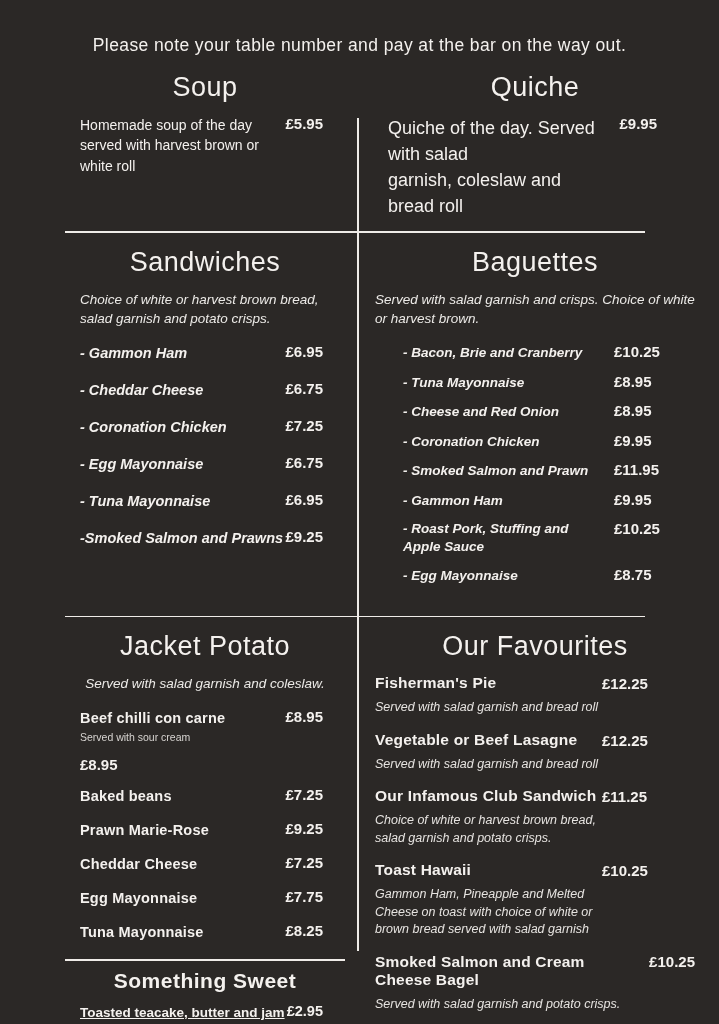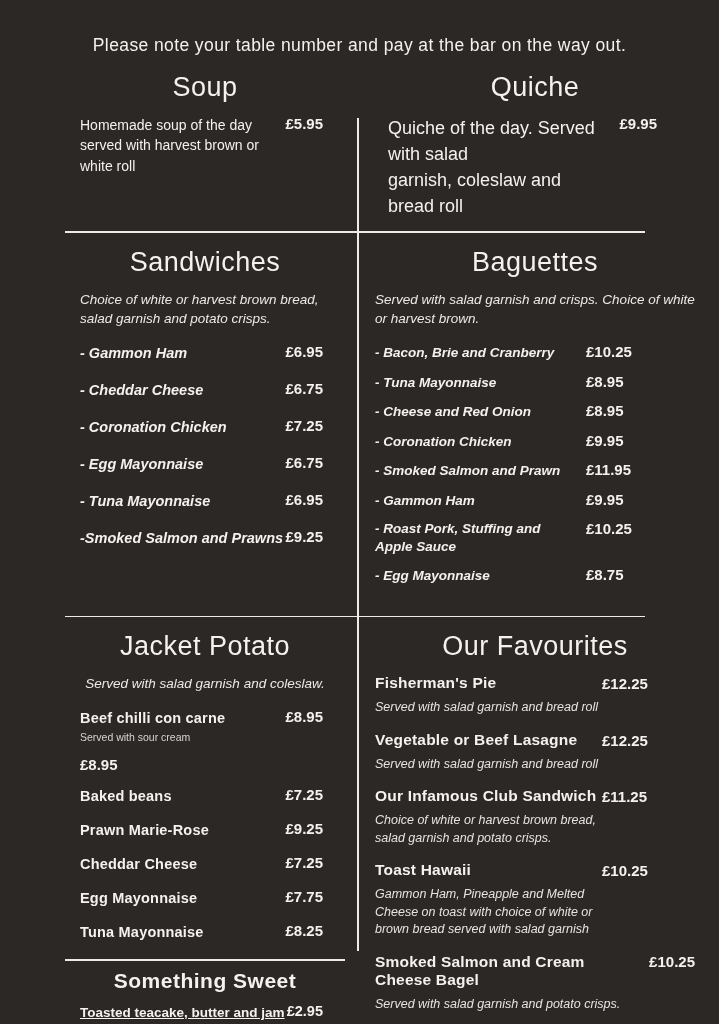--- a/index.html
+++ b/index.html
@@ -34,21 +34,21 @@
   .sand .lrow{margin-bottom:16px;}
   .sand .nm{font-weight:bold;font-style:italic;font-size:14.5px;}
   .jacket .lrow{margin-bottom:13px;justify-content:space-between;}
   .jacket .nm{font-weight:bold;font-size:14.5px;letter-spacing:.2px;}
   .subnote{font-size:10.5px;color:#d7d4d1;margin:-11px 0 13px 15px;}
   .sweet .lrow{margin-bottom:12px;}
   .sweet .nm{font-weight:bold;font-size:13.5px;text-decoration:underline;}
   .sweet .price{font-size:14.5px;}
   .sand .intro{margin-left:15px;}
   
-  .rrow{position:relative;margin-bottom:11px;}
+  .rrow{position:relative;margin-bottom:11px;margin-left:28px;}
   .rrow .nm{font-weight:bold;font-style:italic;font-size:13.5px;line-height:1.3;display:inline-block;max-width:205px;}
   .rrow .price{position:absolute;left:211px;top:0;}
   .qrow{display:flex;justify-content:space-between;align-items:flex-start;padding-left:13px;}
   .qrow .nm{font-size:18px;line-height:1.45;max-width:215px;}
   .qrow .price{margin-right:38px;}
   
   .fav-item{position:relative;margin-bottom:7px;}
   .fav-item .nm{font-weight:bold;font-size:15.5px;letter-spacing:.2px;}
   .fav-item.tab .price{position:absolute;left:227px;top:1px;}
   .fav-item.spread{display:flex;justify-content:center;align-items:flex-start;gap:43px;}

